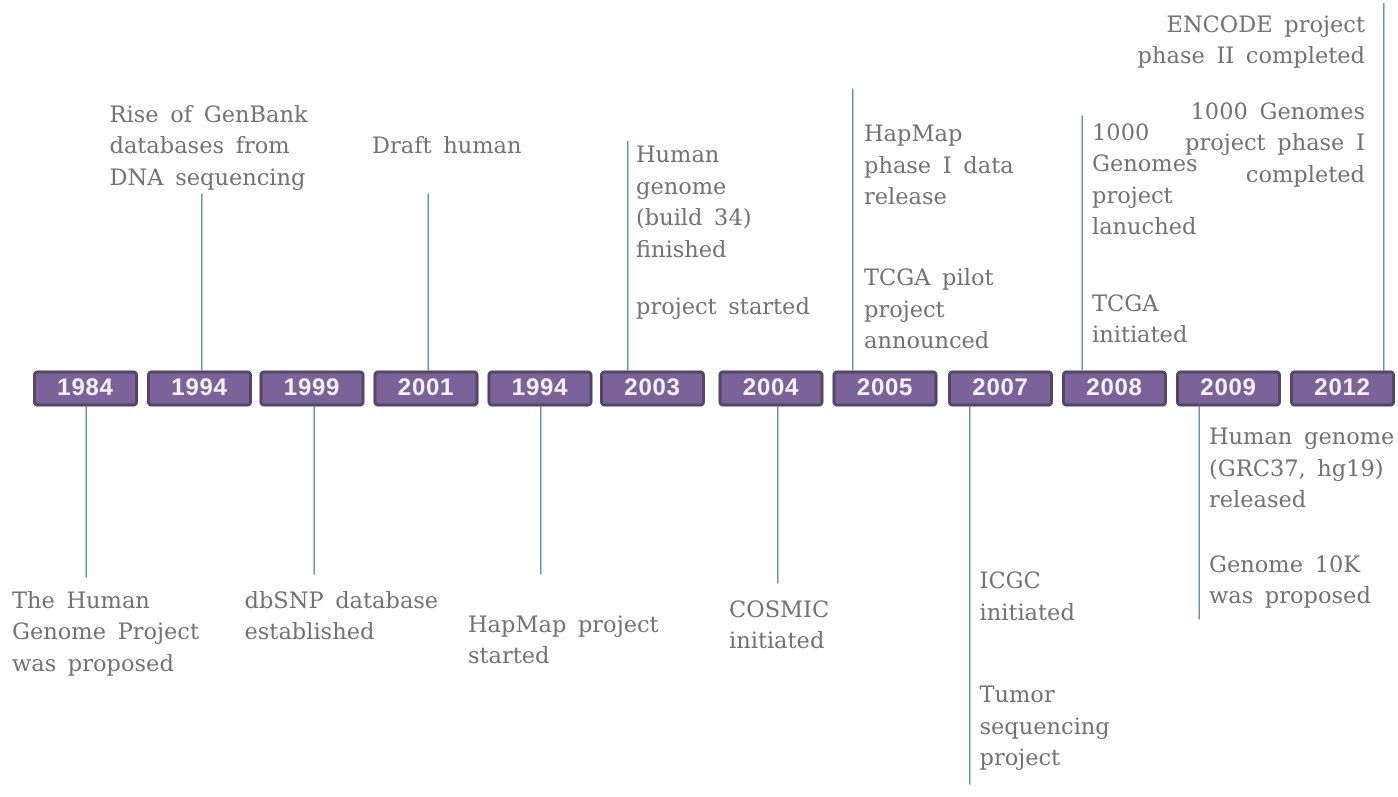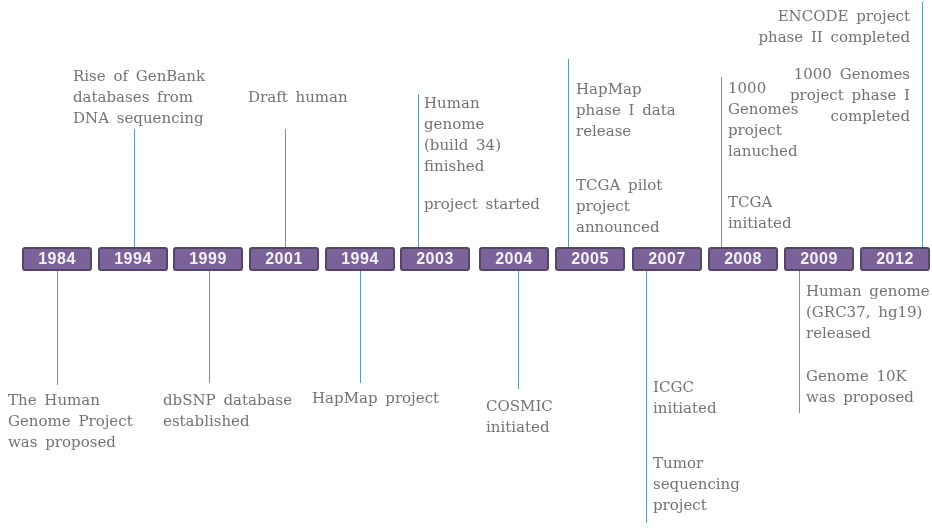--- a/index.html
+++ b/index.html
@@ -107,22 +107,23 @@
     <div>The Human</div>
     <div>Genome Project</div>
     <div>was proposed</div>
   </div>
 
   <div class="note" style="left:163px;top:390px">
     <div>dbSNP database</div>
     <div>established</div>
   </div>
 
-  <div class="note" style="left:312px;top:388px">
+  <div class="note" style="left:312px;top:406px">
     <div>HapMap project</div>
+    <div>started</div>
   </div>
 
   <div class="note" style="left:486px;top:396px">
     <div>COSMIC</div>
     <div>initiated</div>
   </div>
 
 
   <div class="note" style="left:653px;top:377px">
     <div>ICGC</div>

